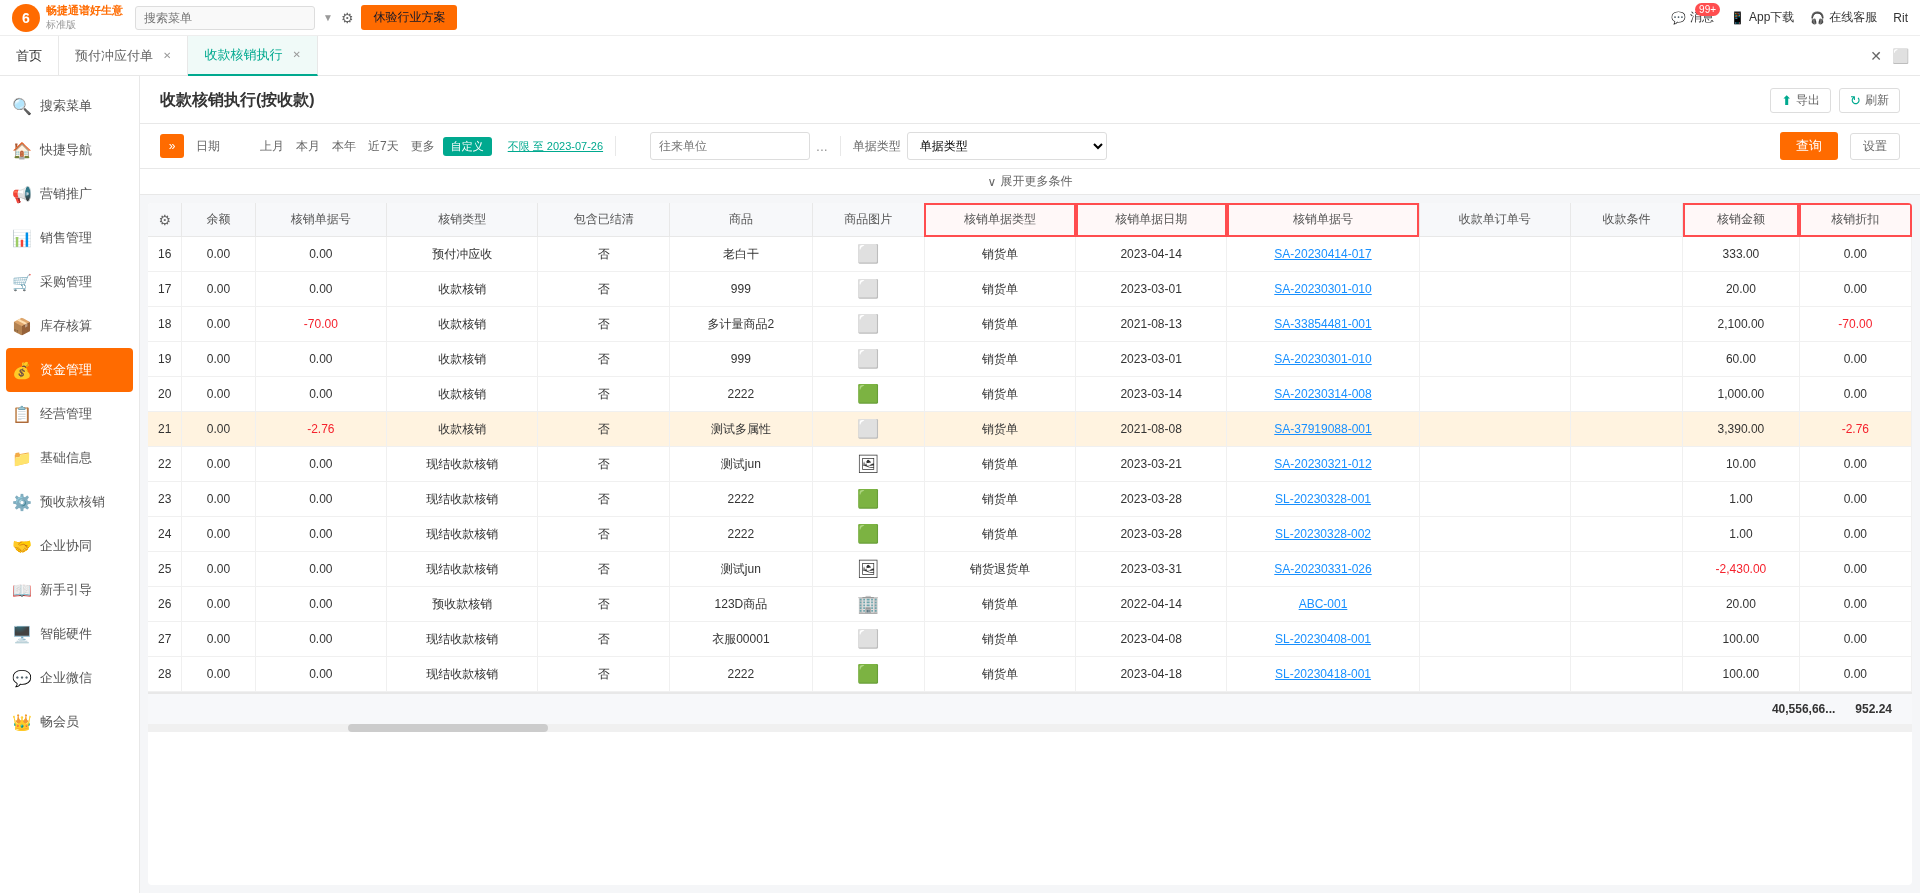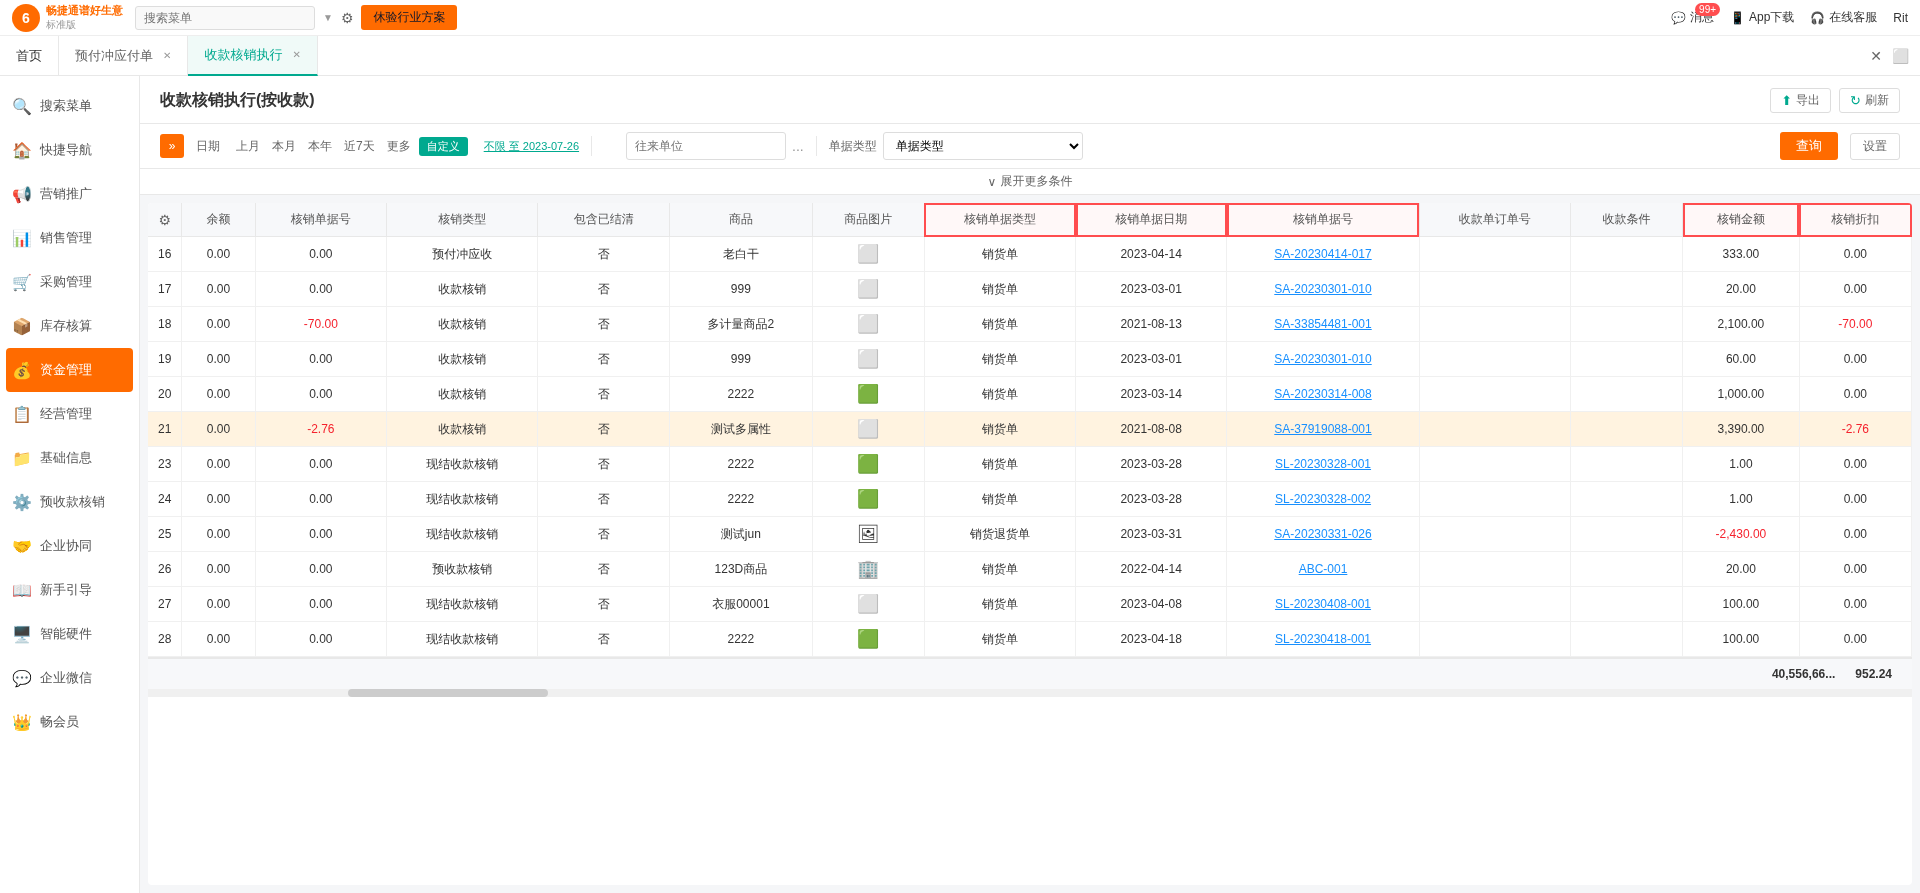--- a/index.html
+++ b/index.html
@@ -46,21 +46,21 @@
     .page-header { background: #fff; padding: 12px 20px 10px; border-bottom: 1px solid #e8e8e8; display: flex; align-items: center; justify-content: space-between; }
     .page-title { font-size: 16px; font-weight: bold; color: #333; }
     .header-actions { display: flex; gap: 8px; }
     .action-btn { display: flex; align-items: center; gap: 4px; font-size: 12px; color: #666; cursor: pointer; border: 1px solid #ddd; border-radius: 3px; padding: 3px 10px; background: #fff; }
     .action-btn .btn-icon { font-size: 13px; color: #00a98f; }
 
     
     .filter-bar { background: #fff; padding: 8px 20px; border-bottom: 1px solid #e8e8e8; display: flex; align-items: center; gap: 12px; }
     .filter-toggle { width: 24px; height: 24px; background: #ff6b00; color: #fff; border: none; border-radius: 3px; cursor: pointer; font-size: 12px; display: flex; align-items: center; justify-content: center; }
     .filter-label { font-size: 12px; color: #666; }
-    .date-group { display: flex; align-items: center; gap: 4px; }
+    .date-group { display: flex; align-items: center; gap: 4px; margin-left: 24px; }
     .date-btn { font-size: 12px; color: #666; cursor: pointer; padding: 2px 4px; }
     .date-custom { background: #00a98f; color: #fff; border-radius: 3px; padding: 2px 8px; font-size: 11px; cursor: pointer; }
     .date-limit { font-size: 11px; color: #00a98f; text-decoration: underline; cursor: pointer; }
     .filter-divider { width: 1px; height: 20px; background: #e8e8e8; }
     .filter-input-group { display: flex; align-items: center; gap: 6px; }
     .filter-input { height: 28px; border: 1px solid #ddd; border-radius: 3px; padding: 0 8px; font-size: 12px; width: 160px; margin-left: 22px; }
     .filter-dots { color: #999; font-size: 14px; }
     .filter-select { height: 28px; border: 1px solid #ddd; border-radius: 3px; padding: 0 8px; font-size: 12px; width: 200px; background: #fff; }
     .query-btn { background: #ff6b00; color: #fff; border: none; border-radius: 3px; padding: 5px 16px; font-size: 13px; cursor: pointer; margin-left: auto; }
     .setting-btn { background: #fff; color: #666; border: 1px solid #ddd; border-radius: 3px; padding: 4px 12px; font-size: 12px; cursor: pointer; }
@@ -369,20 +369,36 @@
       <td><span style="font-size:18px;">⬜</span></td>
       <td>销货单</td>
       <td>2021-08-08</td>
       <td><span class="link-text">SA-37919088-001</span></td>
       <td></td>
       <td></td>
       <td style="">3,390.00</td>
       <td style="color:#f5222d;">-2.76</td>
     </tr>
             <tr>
+      <td>22</td>
+      <td>0.00</td>
+      <td style="">0.00</td>
+      <td>现结收款核销</td>
+      <td>否</td>
+      <td>测试jun</td>
+      <td><span style="font-size:18px;">🖼</span></td>
+      <td>销货单</td>
+      <td>2023-03-21</td>
+      <td><span class="link-text">SA-20230321-012</span></td>
+      <td></td>
+      <td></td>
+      <td style="">10.00</td>
+      <td style="">0.00</td>
+    </tr>
+            <tr>
       <td>23</td>
       <td>0.00</td>
       <td style="">0.00</td>
       <td>现结收款核销</td>
       <td>否</td>
       <td>2222</td>
       <td><span style="font-size:18px;">🟩</span></td>
       <td>销货单</td>
       <td>2023-03-28</td>
       <td><span class="link-text">SL-20230328-001</span></td>

